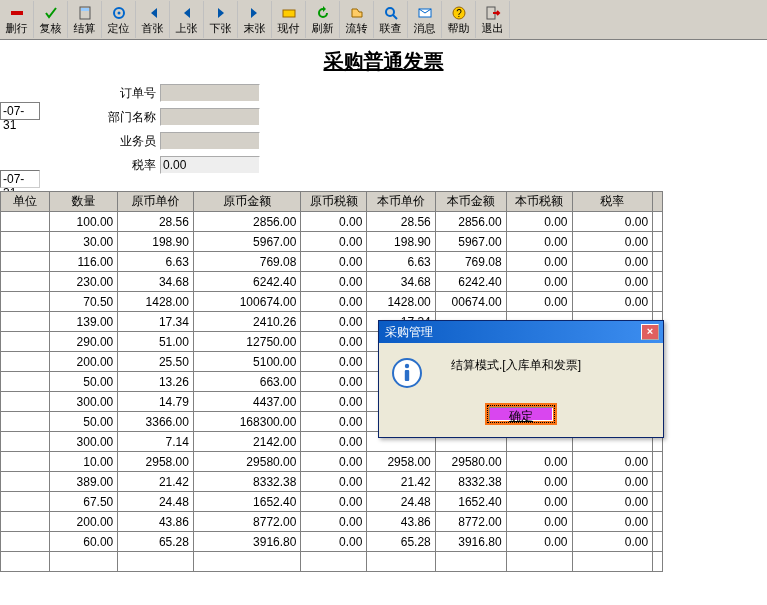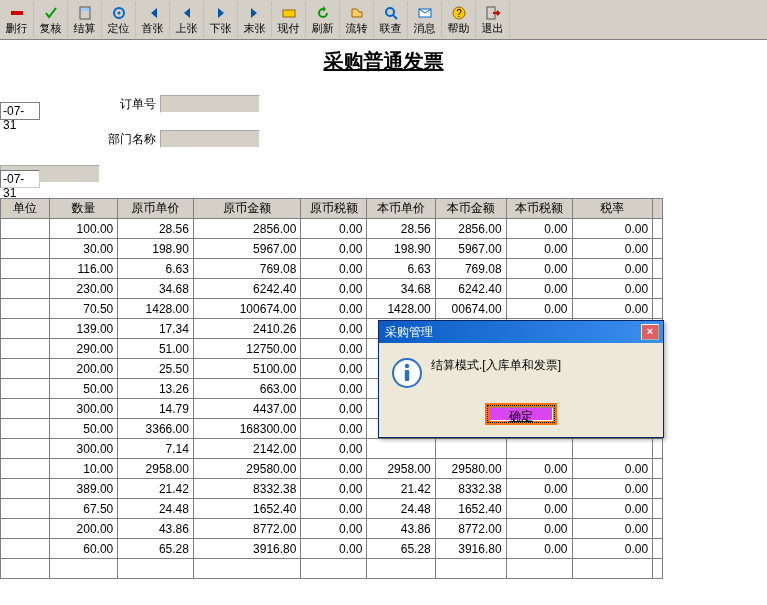--- a/index.html
+++ b/index.html
@@ -44,21 +44,21 @@
   }
   .form-block {
     position: absolute;
     left: 0;
     top: 30px;
     width: 270px;
   }
   .form-row {
     display: flex;
     align-items: center;
-    margin: 17px 0;
+    margin: 6px 0;
   }
   .form-row label {
     width: 160px;
     text-align: right;
     padding-right: 4px;
     font-size: 12px;
   }
   .form-row .field {
     width: 100px;
     height: 18px;
@@ -157,21 +157,21 @@
     color: #fff;
     text-align: center;
     line-height: 13px;
     font-weight: bold;
     font-size: 11px;
     cursor: pointer;
   }
   .dlg-body {
     padding: 14px 12px 10px 12px;
     display: flex;
-    gap: 8px;
+    gap: 28px;
   }
   .dlg-icon {
     width: 32px;
     height: 32px;
     flex: 0 0 32px;
   }
   .dlg-text { font-size: 12px; line-height: 16px; }
   .dlg-btns {
     text-align: center;
     padding: 4px 0 12px 0;
@@ -297,33 +297,34 @@
   <div class="form-block">
     <div class="form-row">
       <label>订单号</label>
       <div class="field"></div>
     </div>
     <div class="form-row">
       <label>部门名称</label>
       <div class="field"></div>
     </div>
     <div class="form-row">
+      <label>业务员</label>
       <div class="field"></div>
     </div>
     <div class="form-row">
       <label>税率</label>
       <div class="field light" style="padding:1px 2px;">0.00</div>
     </div>
   </div>
 
   <div class="left-stub" style="top:54px;border:1px solid #808080;background:#fff;">-07-31</div>
 
   <div class="date-stub" style="top:122px;width:40px;">-07-31</div>
 
-  <div class="grid-wrap" style="top:150px;">
+  <div class="grid-wrap" style="top:143px;">
     <table class="grid">
       <colgroup>
         <col class="c0">
           <col class="c1">
           <col class="c2">
           <col class="c3">
           <col class="c4">
         <col class="c5">
           <col class="c6">
           <col class="c7">

